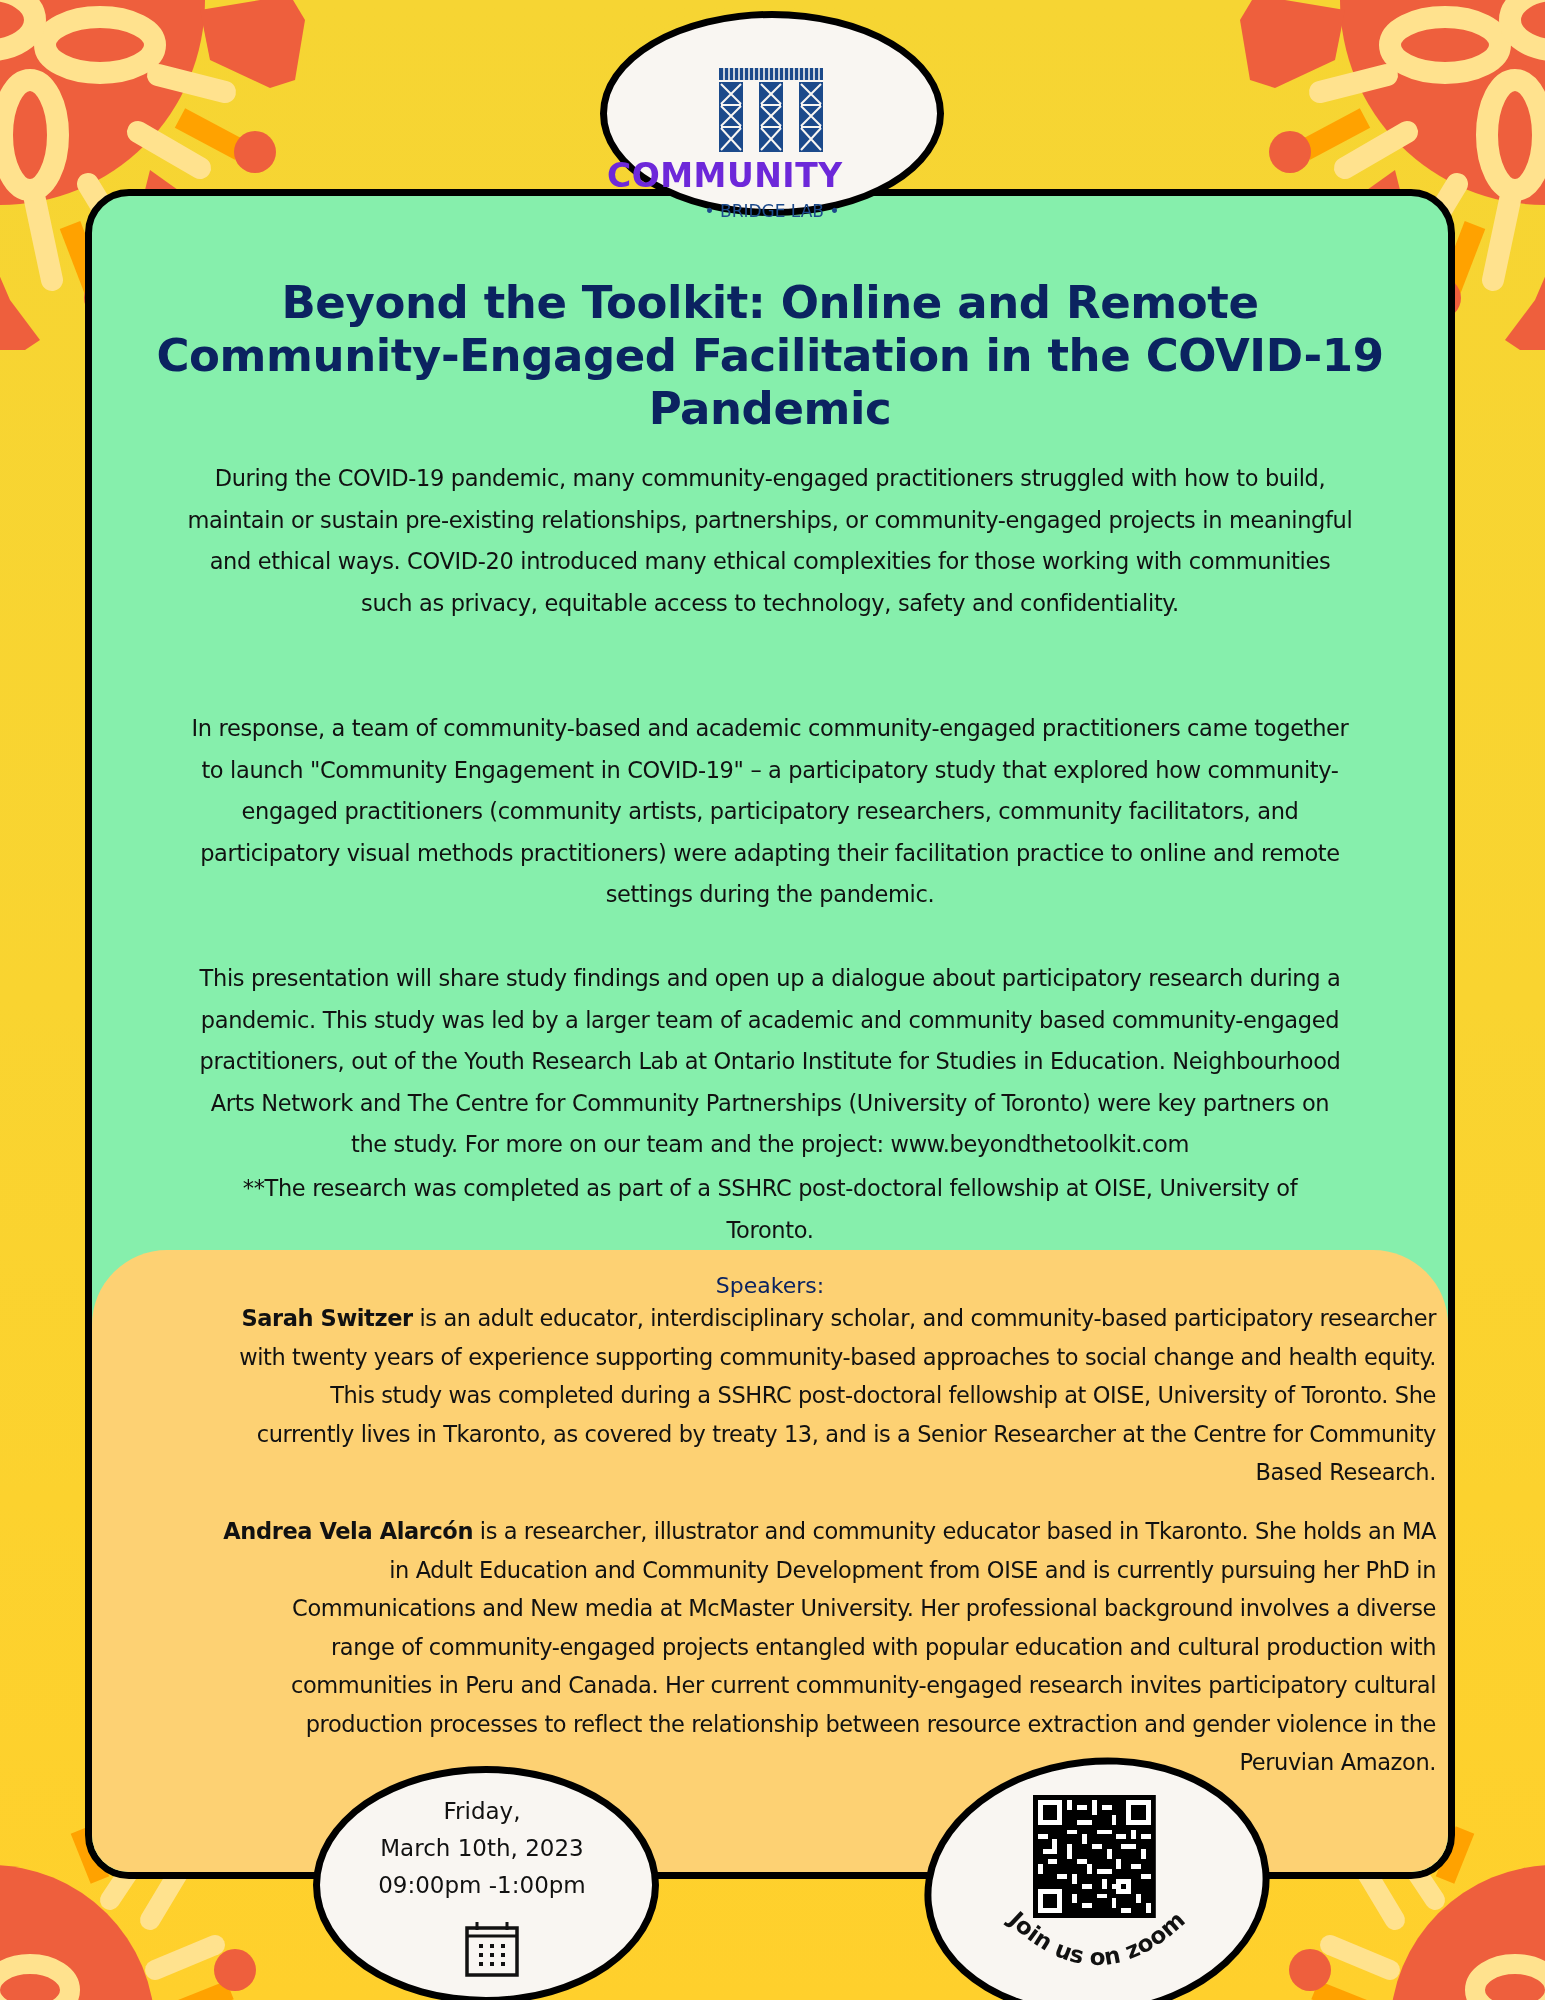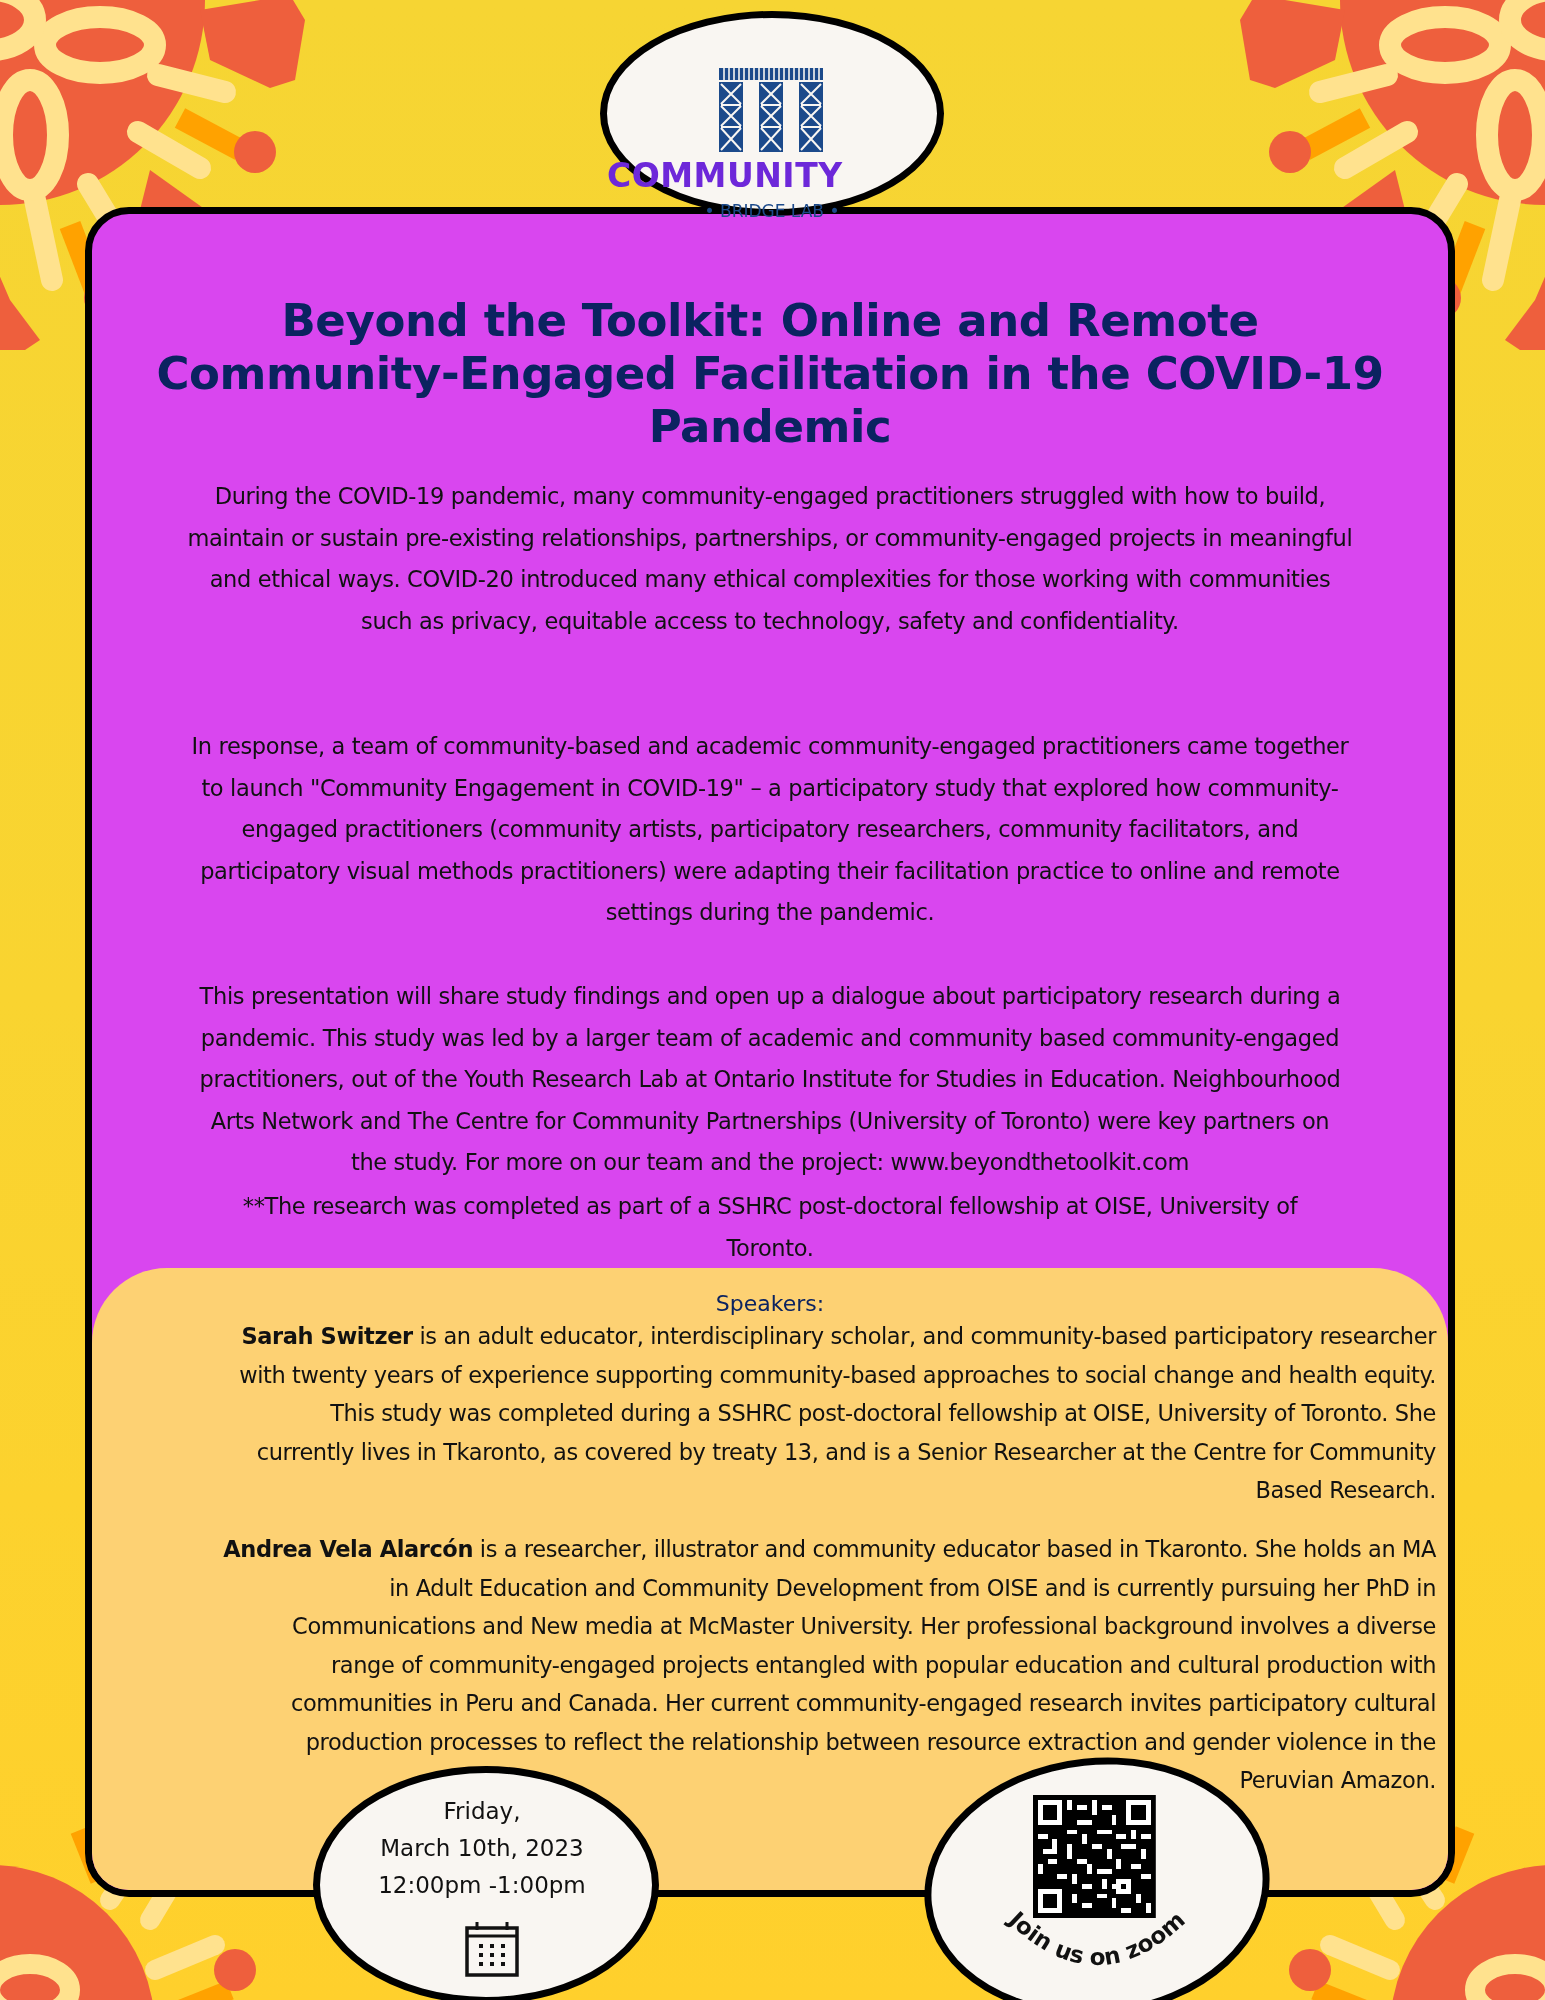--- a/index.html
+++ b/index.html
@@ -3,22 +3,22 @@
 <meta charset="utf-8">
 <style>
   html, body { margin: 0; padding: 0; }
   body {
     width: 1545px; height: 2000px; position: relative; overflow: hidden;
     background: linear-gradient(180deg, #F6D533 0%, #F9D430 50%, #FFD02C 100%);
     font-family: "DejaVu Sans", sans-serif;
   }
   .virus { position: absolute; }
   .card {
-    position: absolute; left: 85px; top: 207px; width: 1356px; height: 1676px;
-    background: #d946ef; border: 7px solid #000; border-radius: 44px; overflow: hidden;
+    position: absolute; left: 85px; top: 189px; width: 1356px; height: 1676px;
+    background: #86efac; border: 7px solid #000; border-radius: 44px; overflow: hidden;
   }
   .title {
     position: absolute; left: 0; right: 0; top: 80px; margin: 0;
     text-align: center; color: #0B2360; font-weight: bold;
     font-size: 45px; line-height: 53px; letter-spacing: -0.4px;
     font-family: "DejaVu Sans", sans-serif;
   }
   .body-text {
     position: absolute; left: 20px; right: 20px; text-align: center;
     color: #111; font-size: 22.5px; line-height: 41.5px; letter-spacing: -0.35px;
@@ -264,21 +264,21 @@
     </g>
   </svg>
   <div class="logo-word">COMMUNITY</div>
   <div class="logo-sub">• BRIDGE LAB •</div>
 </div>
 
 <div class="ellipse date-ellipse">
   <div class="date-text">
     <div>Friday,</div>
     <div>March 10th, 2023</div>
-    <div>12:00pm -1:00pm</div>
+    <div>09:00pm -1:00pm</div>
   </div>
   <svg class="calendar" width="54" height="56" viewBox="0 0 54 56">
     <rect x="2" y="7" width="50" height="47" fill="none" stroke="#111" stroke-width="3.5"></rect>
     <line x1="2" y1="15" x2="52" y2="15" stroke="#111" stroke-width="3"></line>
     <line x1="12" y1="1" x2="12" y2="9" stroke="#111" stroke-width="3"></line>
     <line x1="42" y1="1" x2="42" y2="9" stroke="#111" stroke-width="3"></line>
     <g fill="#111">
       <rect x="14" y="23" width="4" height="4"></rect>
         <rect x="25" y="23" width="4" height="4"></rect>
         <rect x="36" y="23" width="4" height="4"></rect>

